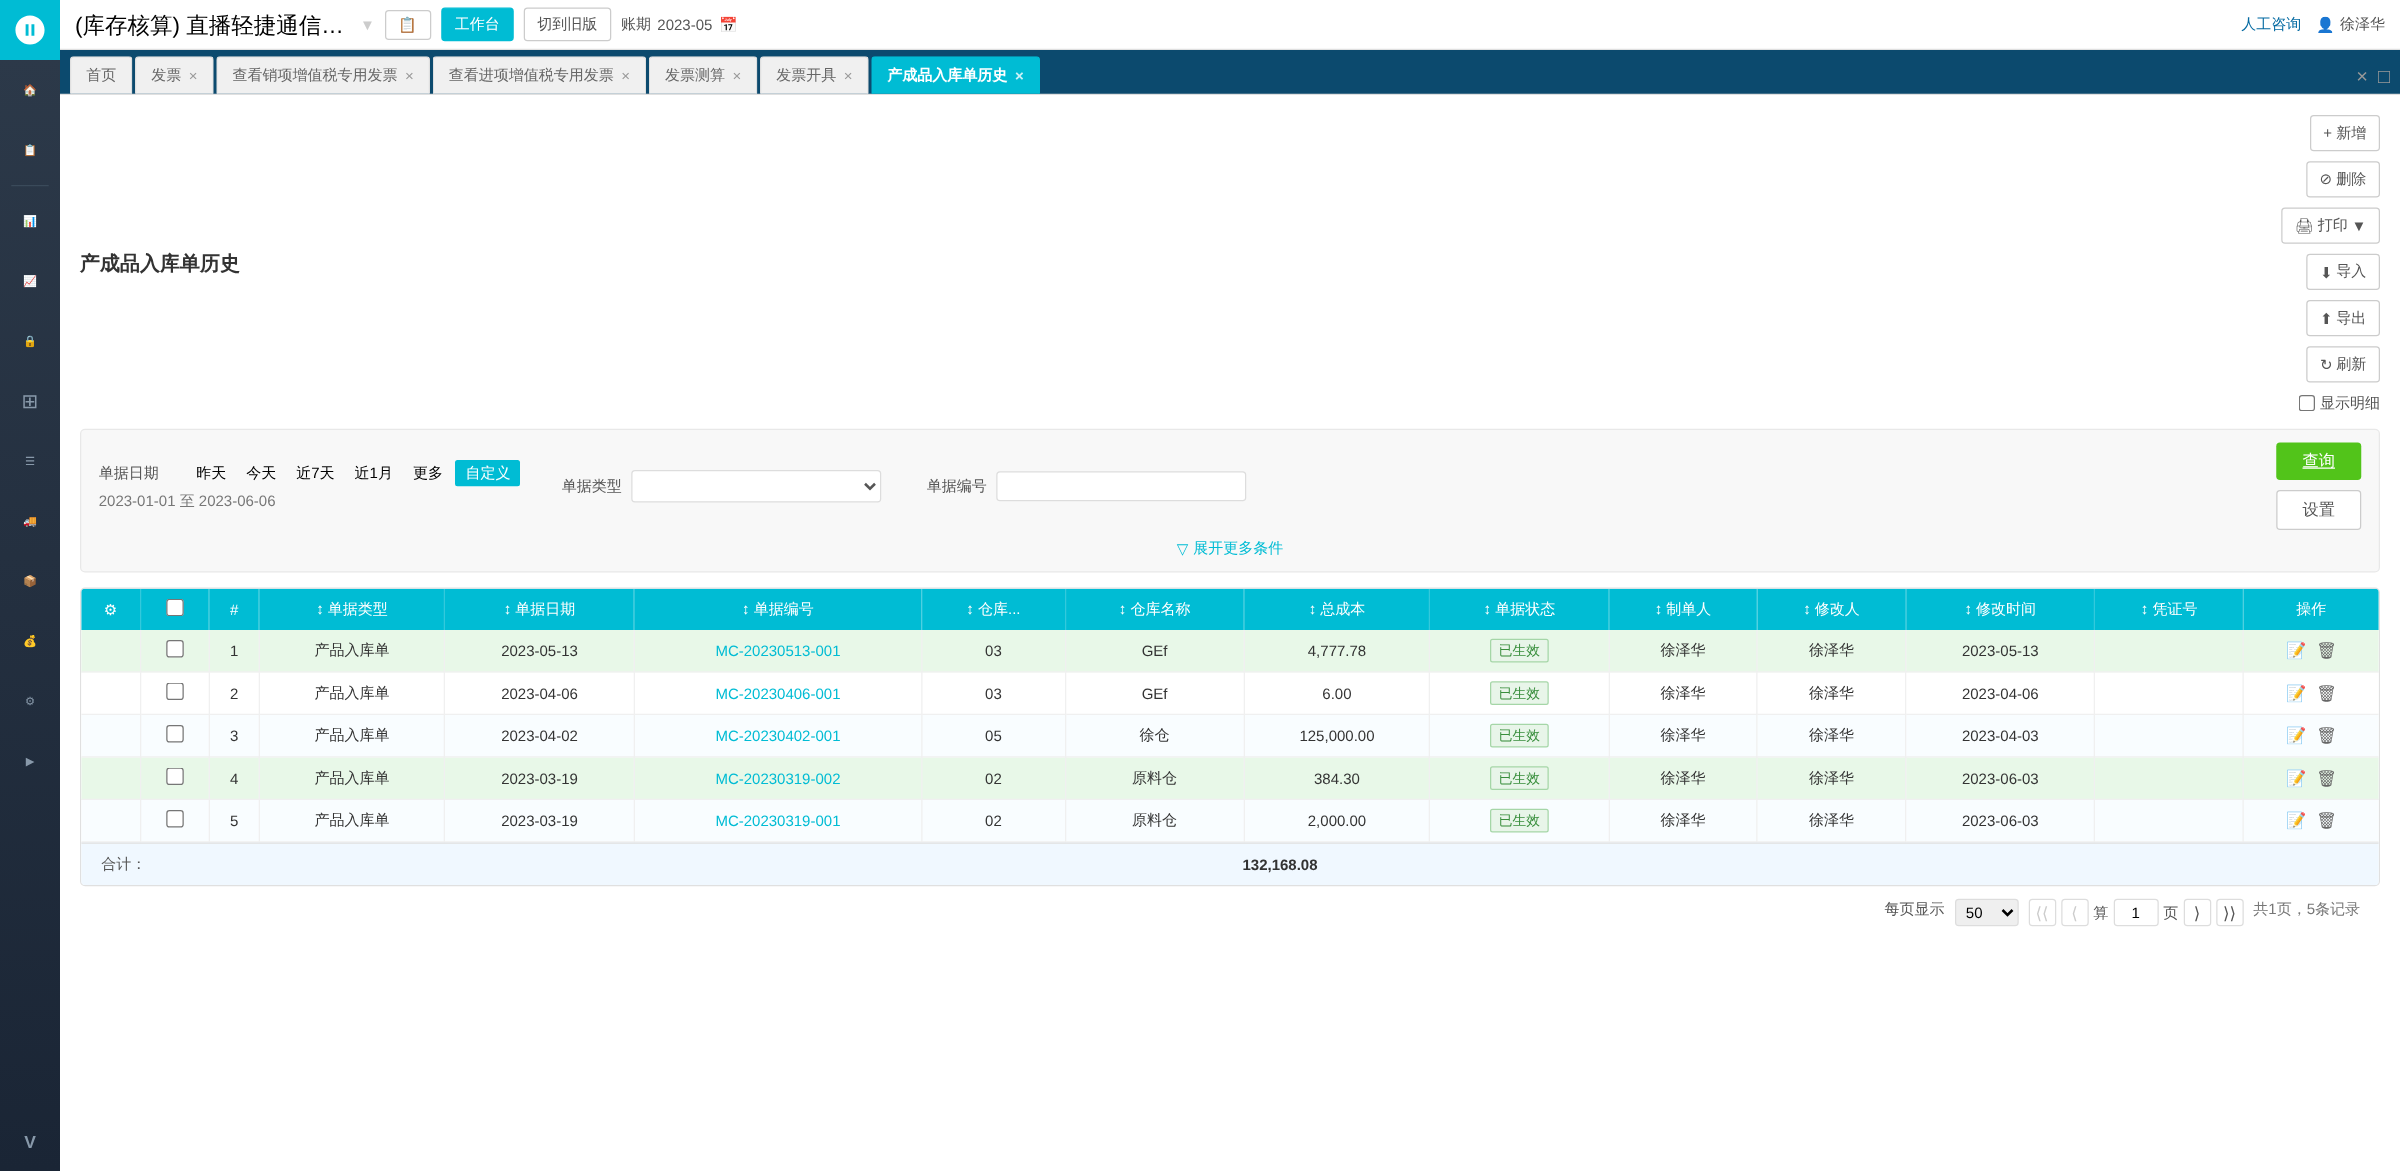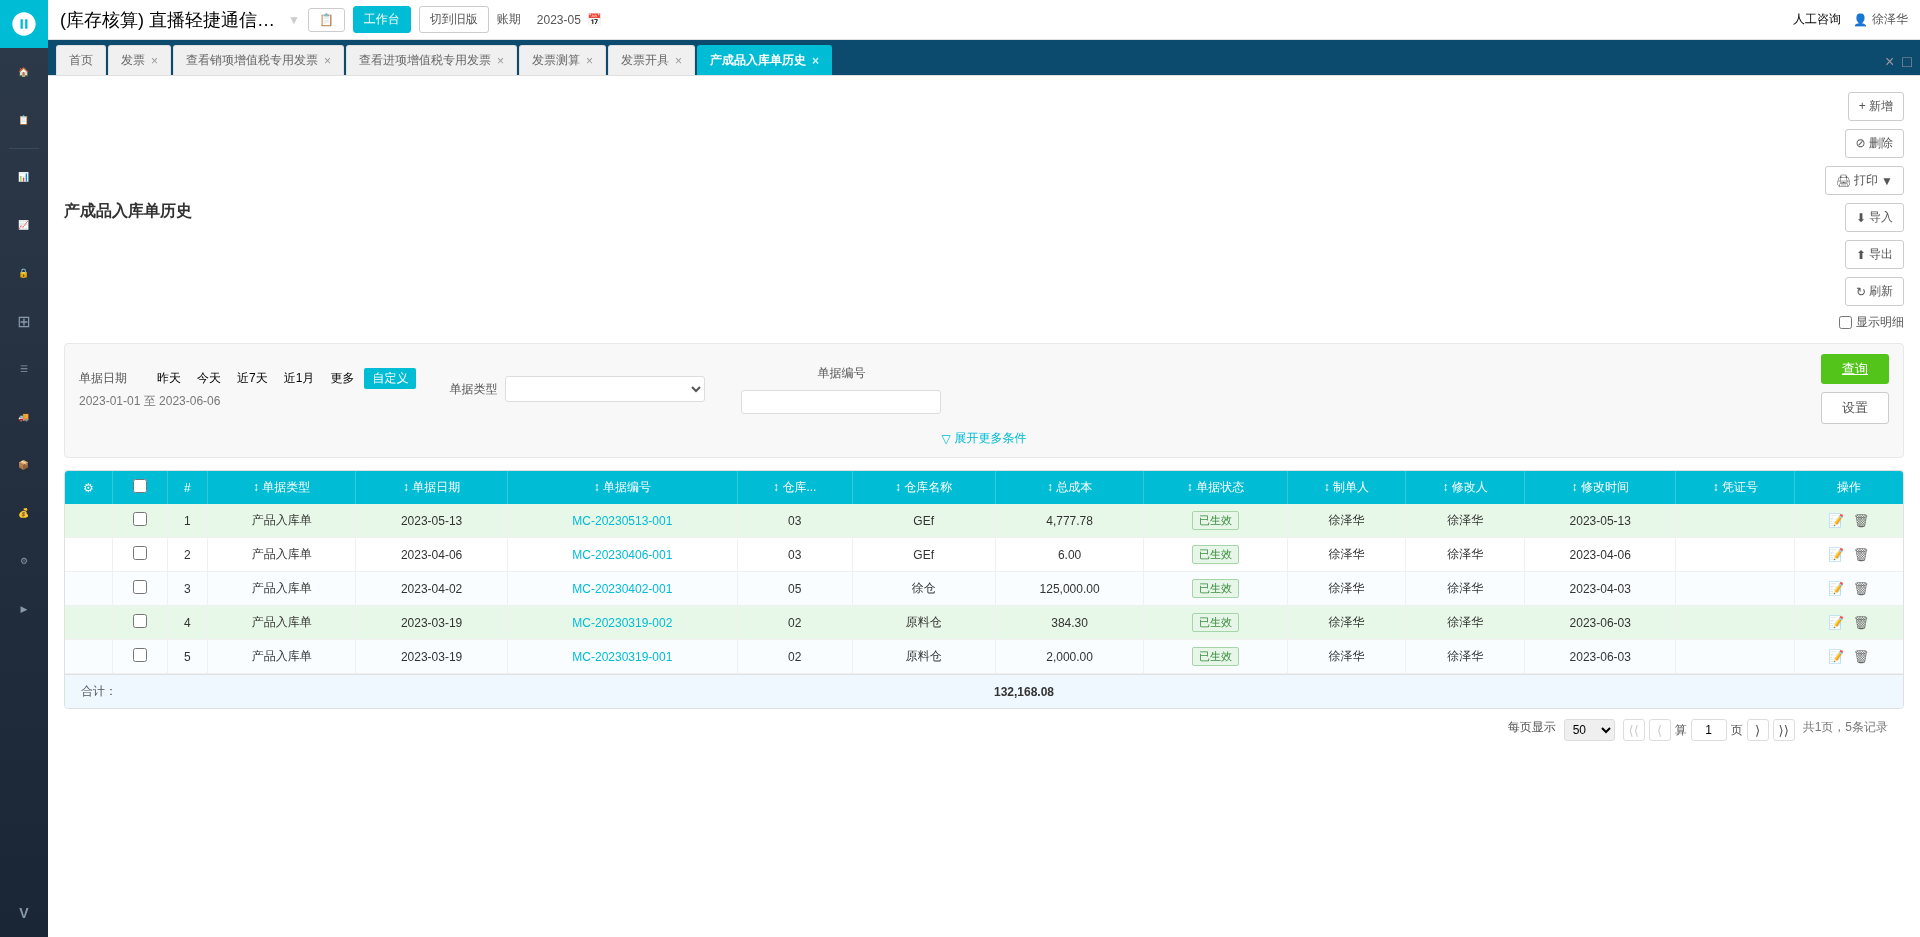--- a/index.html
+++ b/index.html
@@ -152,25 +152,25 @@
 <div class="main">
 
   <div class="topbar">
     <span class="topbar-company">(库存核算) 直播轻捷通信息技术股份...</span>
     <span style="color:#ccc;">▼</span>
     <button class="topbar-btn">📋</button>
     <button class="topbar-btn primary">工作台</button>
     <button class="topbar-btn outline">切到旧版</button>
     <span class="topbar-period">
       <span>账期</span>
-      <span style="margin-left:12px;">2023-05</span>
+      <span style="margin-left:1px;">2023-05</span>
       <span style="margin-left:2px; color:#00bcd4;">📅</span>
     </span>
     <div class="topbar-right">
-      <span style="color:#000000; cursor:pointer;">人工咨询</span>
+      <span style="color:#0369a1; cursor:pointer;">人工咨询</span>
       <span class="topbar-user">
         <span style="color:#999;">👤</span>
         <span>徐泽华</span>
       </span>
     </div>
   </div>
 
   <div class="tabbar">
     <div class="tab">
       <span>首页</span>
@@ -253,21 +253,21 @@
           <div class="filter-date-range">2023-01-01 至 2023-06-06</div>
         </div>
 
         <div class="filter-select-group" style="margin-left: 17px;">
           <span class="filter-label">单据类型</span>
           <select class="filter-select">
             <option value=""></option>
           </select>
         </div>
 
-        <div class="filter-select-group" style="margin-left: 20px; flex-direction: column;">
+        <div class="filter-select-group" style="margin-left: 20px;">
           <span class="filter-label">单据编号</span>
           <input class="filter-input" type="text" style="">
         </div>
 
         <div class="filter-right">
           <button class="query-btn">查询</button>
           <button class="set-btn">设置</button>
         </div>
       </div>
 

